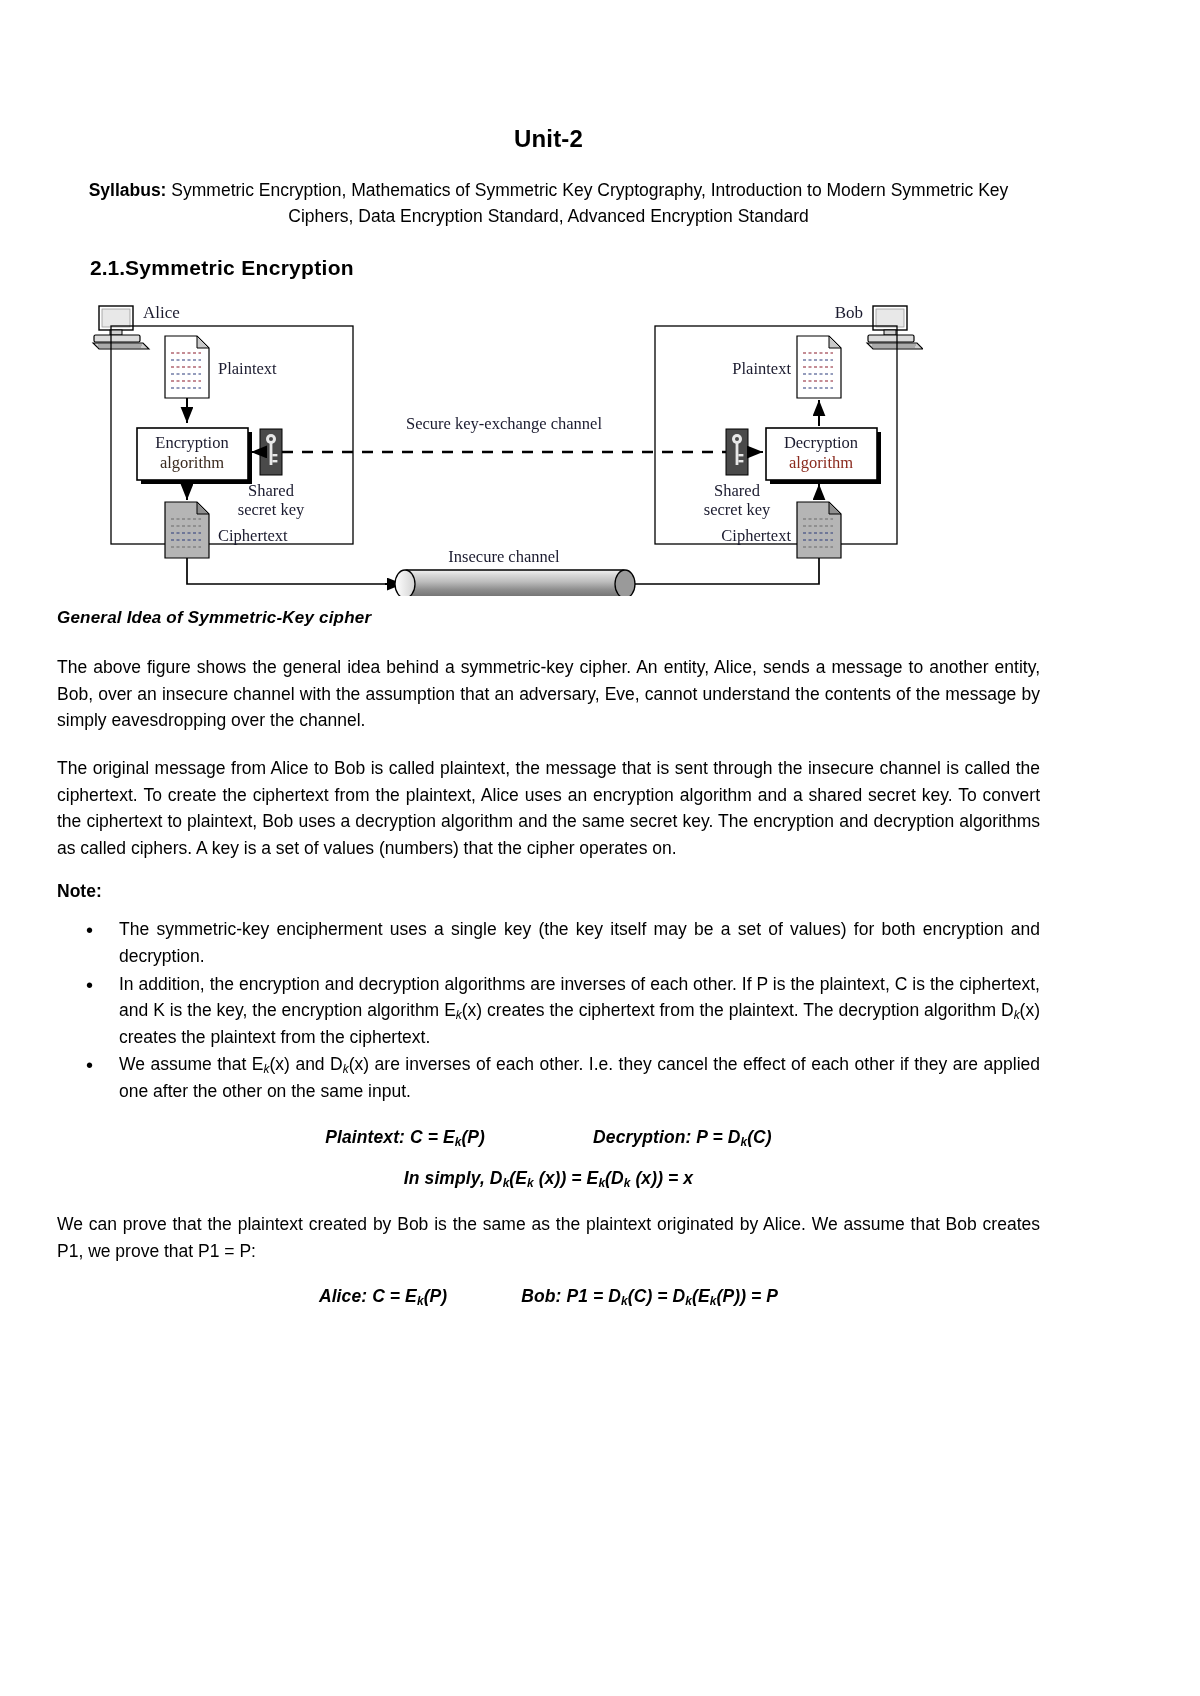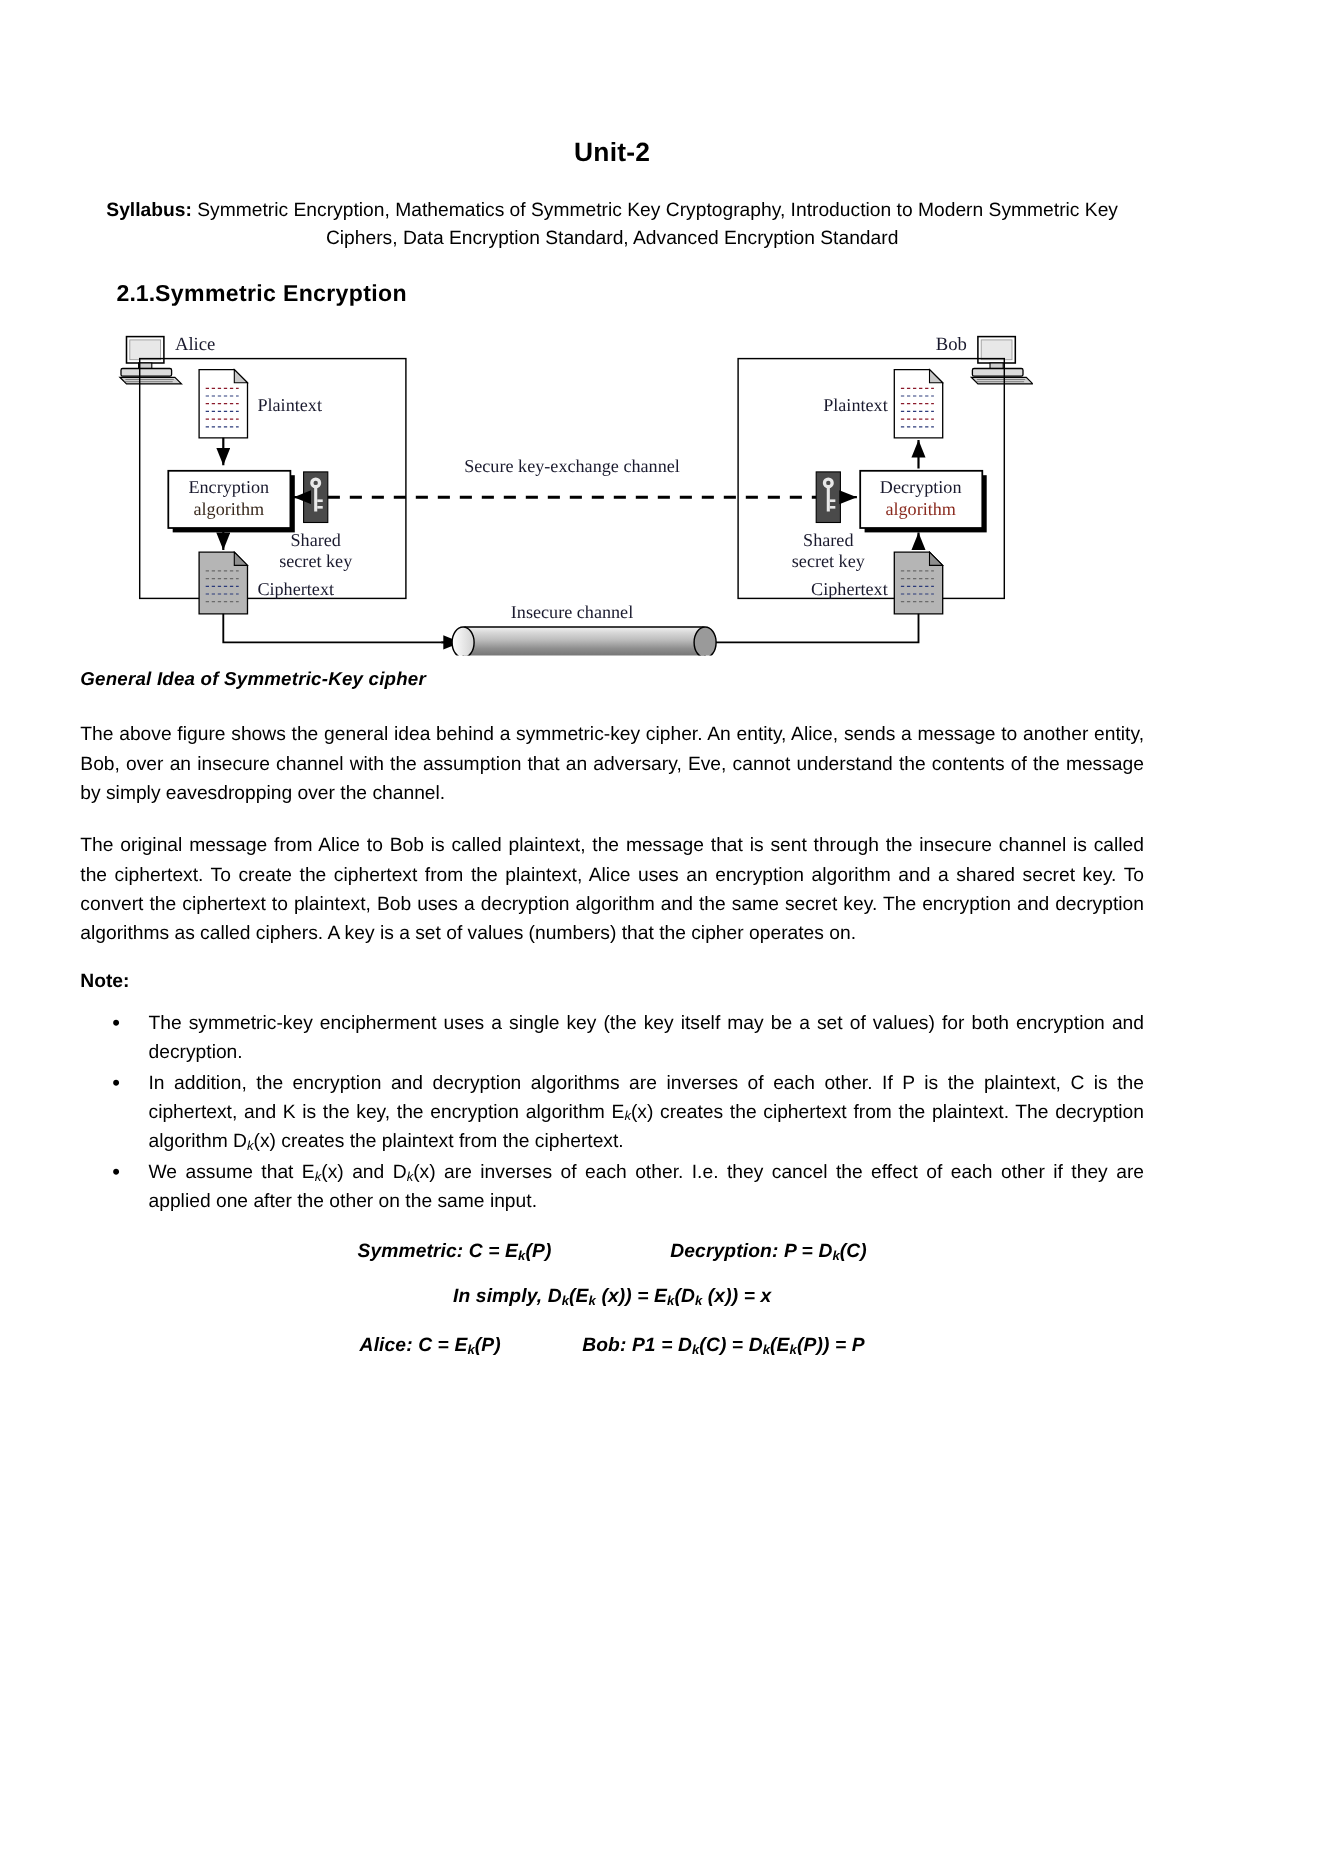--- a/index.html
+++ b/index.html
@@ -12,21 +12,21 @@
     height: 1696px;
     font-family: "Liberation Sans", sans-serif;
     color: #000000;
     overflow: hidden;
     position: relative;
   }
   .page {
     box-sizing: border-box;
     width: 1200px;
     height: 1696px;
-    padding: 126px 160px 0 73px;
+    padding: 126px 160px 0 57px;
     position: relative;
   }
 
   
   .doc-title {
     text-align: center;
     font-size: 24px;
     font-weight: bold;
     letter-spacing: 0.2px;
     margin: 0 0 26px 0;
@@ -318,25 +318,26 @@
 
   <div class="note-label">Note:</div>
 
   <ul class="notes">
     <li>The symmetric-key encipherment uses a single key (the key itself may be a set of values) for both encryption and decryption.</li>
     <li><span>In addition, the encryption and decryption algorithms are inverses of each other. If P is the plaintext, C is the ciphertext, and K is the key, the encryption algorithm E</span><sub class="nosub">k</sub><span>(x) creates the ciphertext from the plaintext. The decryption algorithm D</span><sub class="nosub">k</sub><span>(x) creates the plaintext from the ciphertext.</span></li>
     <li><span>We assume that E</span><sub class="nosub">k</sub><span>(x) and D</span><sub class="nosub">k</sub><span>(x) are inverses of each other. I.e. they cancel the effect of each other if they are applied one after the other on the same input.</span></li>
   </ul>
 
   <div class="formula-row">
-    <span><span>Symmetric: C = E</span><sub>k</sub><span>(P)</span></span>
+    <span><span>Plaintext: C = E</span><sub>k</sub><span>(P)</span></span>
     <span><span>Decryption: P = D</span><sub>k</sub><span>(C)</span></span>
   </div>
 
   <div class="formula-center"><span>In simply, D</span><sub>k</sub><span>(E</span><sub>k</sub><span> (x)) = E</span><sub>k</sub><span>(D</span><sub>k</sub><span> (x)) = x</span></div>
 
+  <p class="body">We can prove that the plaintext created by Bob is the same as the plaintext originated by Alice. We assume that Bob creates P1, we prove that P1 = P:</p>
 
   <div class="formula-row wide">
     <span><span>Alice: C = E</span><sub>k</sub><span>(P)</span></span>
     <span><span>Bob: P1 = D</span><sub>k</sub><span>(C) = D</span><sub>k</sub><span>(E</span><sub>k</sub><span>(P)) = P</span></span>
   </div>
 
 </div>
 
 </body></html>

